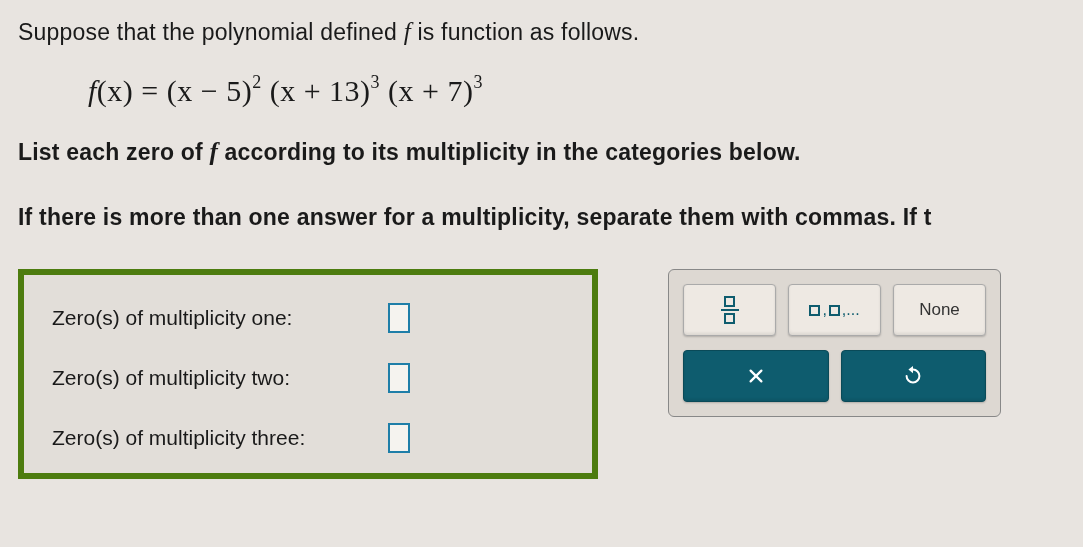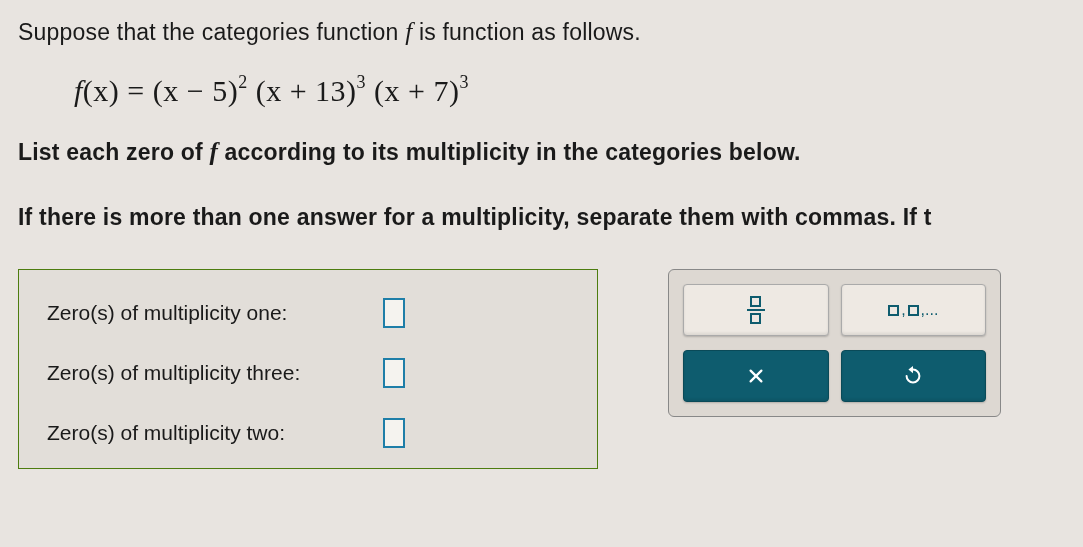--- a/index.html
+++ b/index.html
@@ -11,31 +11,31 @@
       padding: 18px 0 0 18px;
       color: #1a1a1a;
       overflow: hidden;
     }
     .prompt1 { font-size: 23px; margin-bottom: 28px; letter-spacing: 0.2px; }
     .prompt1 .f-italic { font-family: 'Times New Roman', serif; font-style: italic; font-size: 25px; }
     .formula {
       font-family: 'Times New Roman', serif;
       font-style: italic;
       font-size: 30px;
-      margin-left: 56px;
+      margin-left: 70px;
       margin-bottom: 30px;
       letter-spacing: 0.5px;
     }
     .formula .rm { font-style: normal; }
     .formula sup { font-size: 18px; font-style: normal; vertical-align: super; position: relative; top: -2px; }
     .prompt2, .prompt3 { font-size: 23px; margin-bottom: 38px; letter-spacing: 0.2px; font-weight: bold; }
     .prompt2 .f-italic { font-family: 'Times New Roman', serif; font-style: italic; font-size: 25px; }
     .lower-area { display: flex; gap: 70px; align-items: flex-start; }
     .answer-box {
-      border: 1px solid #4d7c0f;
+      border: 6px solid #4d7c0f;
       width: 580px;
       padding: 28px 28px 20px 28px;
       display: flex;
       flex-direction: column;
       gap: 30px;
       background: #e2ded9;
     }
     .answer-row { display: flex; align-items: center; gap: 26px; }
     .answer-label { font-size: 21px; width: 310px; }
     .input-slot {
@@ -80,45 +80,45 @@
     .list-icon { display:flex; align-items:center; gap:2px; color:#0e5c6e; font-size:16px; }
     .list-box { width:11px; height:11px; border:2px solid #0e5c6e; display:inline-block; }
     .undo-svg { width:22px; height:22px; }
     .x-svg { width:18px; height:18px; }
     .row2 .tool-btn { height: 52px; }
   </style>
 </head>
 <body>
 
 <div class="prompt1">
-  <span>Suppose that the categories function </span><span class="f-italic">f</span><span> is function as follows.</span>
+  <span>Suppose that the polynomial defined </span><span class="f-italic">f</span><span> is function as follows.</span>
 </div>
 
 <div class="formula">
   <span>f</span><span class="rm">(x)</span><span class="rm"> = </span><span class="rm">(x − 5)</span><sup>2</sup><span class="rm"> (x + 13)</span><sup>3</sup><span class="rm"> (x + 7)</span><sup>3</sup>
 </div>
 
 <div class="prompt2">
   <span>List each zero of </span><span class="f-italic">f</span><span> according to its multiplicity in the categories below.</span>
 </div>
 
 <div class="prompt3">If there is more than one answer for a multiplicity, separate them with commas. If t</div>
 
 <div class="lower-area">
   <div class="answer-box">
     <div class="answer-row">
       <div class="answer-label">Zero(s) of multiplicity one:</div>
       <div class="input-slot"></div>
     </div>
     <div class="answer-row">
-      <div class="answer-label">Zero(s) of multiplicity three:</div>
+      <div class="answer-label">Zero(s) of multiplicity two:</div>
       <div class="input-slot"></div>
     </div>
     <div class="answer-row">
-      <div class="answer-label">Zero(s) of multiplicity two:</div>
+      <div class="answer-label">Zero(s) of multiplicity three:</div>
       <div class="input-slot"></div>
     </div>
   </div>
 
   <div class="tool-panel">
     <div class="tool-row">
       <div class="tool-btn">
         <span class="frac-icon">
           <span class="frac-box"></span>
           <span class="frac-line"></span>
@@ -126,20 +126,23 @@
         </span>
       </div>
       <div class="tool-btn">
         <span class="list-icon">
           <span class="list-box"></span>
             <span>,</span>
             <span class="list-box"></span>
             <span>,...</span>
         </span>
       </div>
+      <div class="tool-btn">
+        <span>None</span>
+      </div>
     </div>
     <div class="tool-row row2">
       <div class="tool-btn dark">
         <svg class="x-svg" viewBox="0 0 20 20">
             <path d="M4 4 L16 16 M16 4 L4 16" stroke="#fff" stroke-width="2.5" stroke-linecap="round" fill="none"></path>
           </svg>
       </div>
       <div class="tool-btn dark">
         <svg class="undo-svg" viewBox="0 0 24 24">
             <path d="M12 5 A7 7 0 1 1 5 12" stroke="#fff" stroke-width="2.2" fill="none" stroke-linecap="round"></path>

